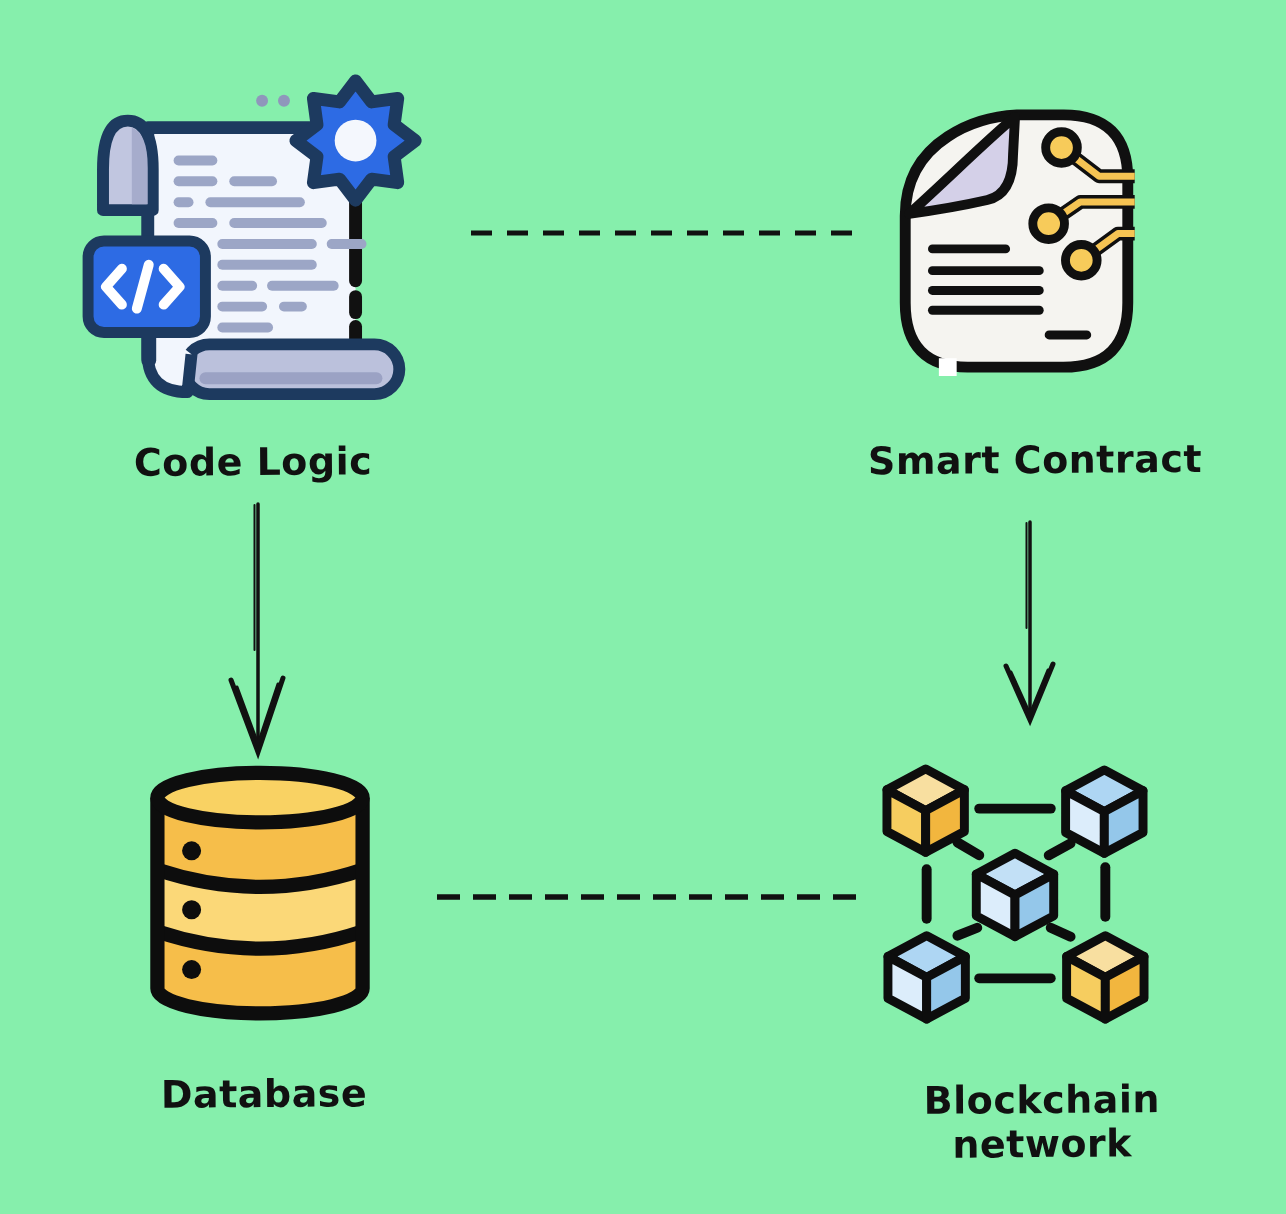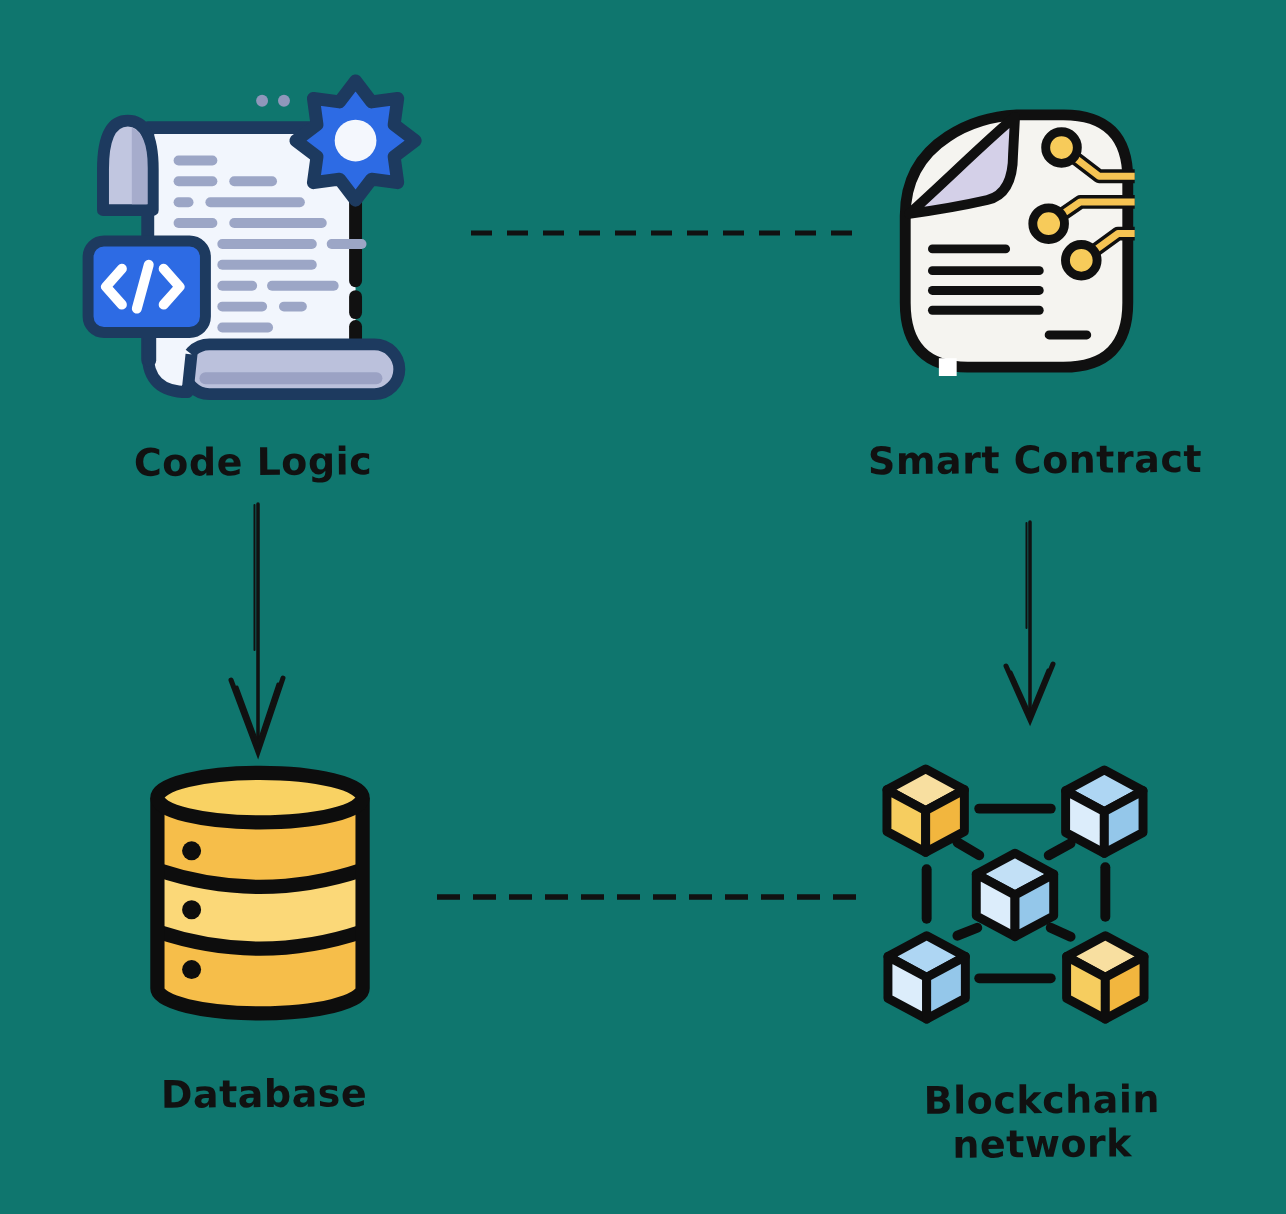--- a/index.html
+++ b/index.html
@@ -1,17 +1,17 @@
 <!DOCTYPE html>
 <html><head>
 <meta charset="utf-8">
 <style>
   html,body{margin:0;padding:0;background:#ffffff;}
   #canvas{
-    position:relative;width:1286px;height:1214px;background:#0f766e;overflow:hidden;
+    position:relative;width:1286px;height:1214px;background:#86efac;overflow:hidden;
     font-family:"DejaVu Sans",sans-serif;
   }
   .abs{position:absolute;}
   .node-label{
     position:absolute;text-align:center;color:#111111;
     font-size:38px;font-weight:700;letter-spacing:.5px;
     font-family:"DejaVu Sans",sans-serif;
     transform:rotate(-0.4deg);
   }
   svg{display:block;overflow:visible;}

